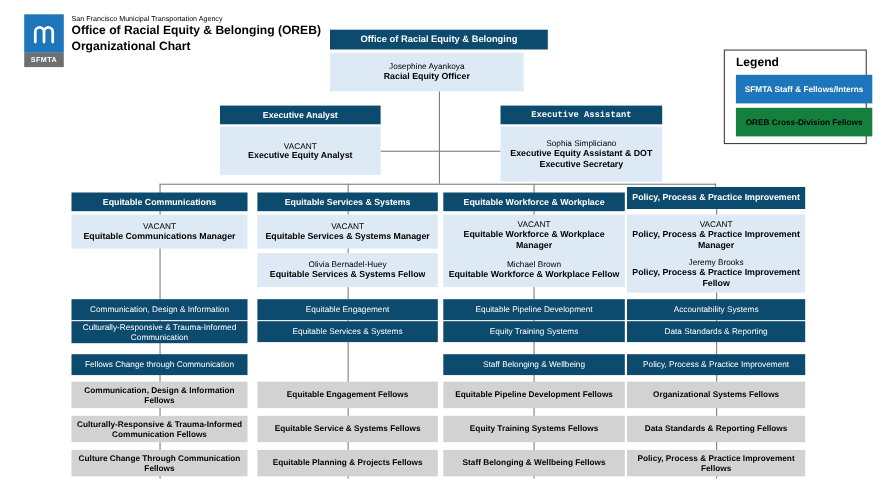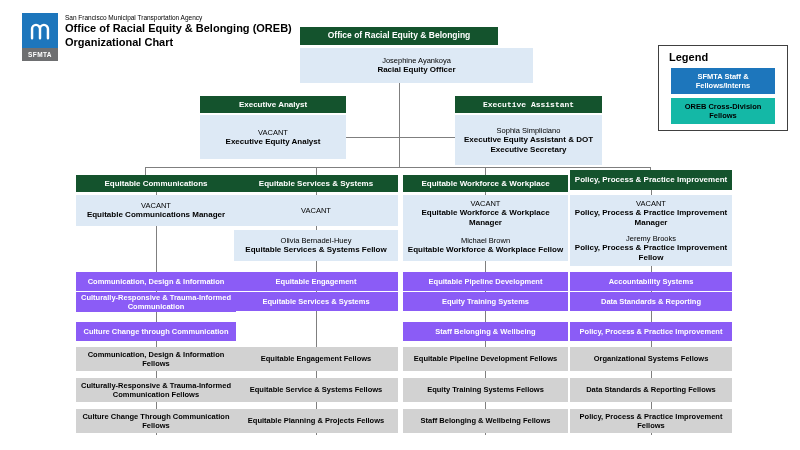--- a/index.html
+++ b/index.html
@@ -9,46 +9,46 @@
   }
   
   .logo{position:absolute;left:22px;top:13px;width:36px;}
   .logo-square{width:36px;height:35px;background:#1d76bc;display:flex;align-items:center;justify-content:center;}
   .logo-strip{width:36px;height:13px;background:#6e6f71;color:#fff;font-size:6.5px;font-weight:bold;
     display:flex;align-items:center;justify-content:center;letter-spacing:.4px;}
   .title-block{position:absolute;left:65px;top:14px;line-height:1.25;}
   .agency{font-size:6.5px;}
   .main-title{font-size:11px;font-weight:bold;line-height:1.25;}
   
-  .hdr{background:#14532d;color:#fff;font-weight:bold;font-size:8px;text-align:center;
+  .hdr{background:#0c4a6e;color:#fff;font-weight:bold;font-size:8px;text-align:center;
     display:flex;align-items:center;justify-content:center;line-height:1.15;padding:2px 2px;box-sizing:border-box;}
   .card{background:#dde9f5;text-align:center;padding:4px 3px;box-sizing:border-box;line-height:1.2;
     display:flex;flex-direction:column;justify-content:center;}
   .card .nm{font-size:7.5px;}
   .card .rl{font-size:8px;font-weight:bold;}
   
   .abs{position:absolute;box-sizing:border-box;}
   
   .legend{position:absolute;left:658px;top:45px;width:130px;height:86px;border:1.5px solid #404040;
     box-sizing:border-box;padding:5px 10px;}
   .legend-title{font-size:11px;font-weight:bold;margin-bottom:5px;}
-  .legend-item{width:104px;min-height:26px;display:flex;align-items:center;justify-content:center;
+  .legend-item{width:124px;min-height:26px;display:flex;align-items:center;justify-content:center;
     text-align:center;font-size:7.5px;font-weight:bold;line-height:1.2;margin:0 auto 4px auto;padding:2px;box-sizing:border-box;}
   .legend-blue{background:#1d76bc;color:#fff;}
-  .legend-gray{background:#14b8a6;color:#000;}
+  .legend-gray{background:#15803d;color:#000;}
   
   .line{position:absolute;background:#7f7f7f;z-index:0;}
   
   .column{position:absolute;top:170px;height:275px;}
   .column>.vline{position:absolute;left:calc(50% - .5px);top:18px;bottom:10px;width:1px;background:#7f7f7f;z-index:0;}
   .column .hdr{position:absolute;left:0;right:0;top:5px;min-height:17px;z-index:1;}
   .column .hdr.tall{top:0;min-height:20px;}
   .column .manager{position:absolute;left:0;right:0;top:25px;min-height:31px;z-index:1;}
   .column .fellow{position:absolute;left:0;right:0;top:60px;min-height:31px;z-index:1;}
-  .pr{position:absolute;left:0;right:0;background:#8b5cf6;color:#fff;font-size:7.5px;font-weight:bold;
+  .pr{position:absolute;left:0;right:0;background:#0c4a6e;color:#fff;font-size:7.5px;font-weight:normal;
     text-align:center;display:flex;align-items:center;justify-content:center;line-height:1.2;
     min-height:19px;padding:1px 2px;box-sizing:border-box;z-index:1;}
   .pr1{top:102px;} .pr2{top:122px;} .pr3{top:152px;}
   .gr{position:absolute;left:0;right:0;background:#d2d2d2;color:#000;font-size:7.5px;font-weight:bold;
     text-align:center;display:flex;align-items:center;justify-content:center;line-height:1.25;
     min-height:24px;padding:2px 3px;box-sizing:border-box;z-index:1;}
   .gr1{top:177px;} .gr2{top:208px;} .gr3{top:239px;}
 </style>
 </head>
 <body>
@@ -75,57 +75,58 @@
 
 <div class="line" style="left:399px;top:83px;width:1px;height:84px;"></div>
 <div class="line" style="left:346px;top:137px;width:109px;height:1px;"></div>
 <div class="line" style="left:145px;top:167px;width:506px;height:1px;"></div>
 <div class="line" style="left:145px;top:167px;width:1px;height:9px;"></div>
 <div class="line" style="left:316px;top:167px;width:1px;height:9px;"></div>
 <div class="line" style="left:485px;top:167px;width:1px;height:9px;"></div>
 <div class="line" style="left:650px;top:167px;width:1px;height:4px;"></div>
 
 <div class="abs hdr" style="left:300px;top:27px;width:198px;min-height:18px;font-size:8.5px;">Office of Racial Equity &amp; Belonging</div>
-<div class="abs card" style="left:300px;top:48px;width:233px;min-height:35px;">
+<div class="abs card" style="left:300px;top:48px;width:176px;min-height:35px;">
   <div class="nm">Josephine Ayankoya</div>
   <div class="rl">Racial Equity Officer</div>
 </div>
 
 <div class="abs hdr" style="left:200px;top:96px;width:146px;min-height:17px;">Executive Analyst</div>
 <div class="abs card" style="left:200px;top:115px;width:146px;min-height:44px;">
   <div class="nm">VACANT</div>
   <div class="rl">Executive Equity Analyst</div>
 </div>
 
 <div class="abs hdr" style="left:455px;top:96px;width:147px;min-height:17px;font-family:Liberation Mono, monospace;">Executive Assistant</div>
 <div class="abs card" style="left:455px;top:115px;width:147px;min-height:50px;">
   <div class="nm">Sophia Simpliciano</div>
   <div class="rl">Executive Equity Assistant &amp; DOT Executive Secretary</div>
 </div>
 
-<div class="column" style="left:65px;width:160px;margin-left:11px;">
+<div class="column" style="left:65px;width:160px;">
   <div class="vline"></div>
   <div class="hdr">Equitable Communications</div>
   <div class="card manager">
     <div class="nm">VACANT</div>
     <div class="rl">Equitable Communications Manager</div>
   </div>
   <div class="pr pr1">Communication, Design &amp; Information</div>
   <div class="pr pr2">Culturally-Responsive &amp; Trauma-Informed Communication</div>
-  <div class="pr pr3">Culture Change through Communication</div>
+  <div class="pr pr3">Fellows Change through Communication</div>
   <div class="gr gr1">Communication, Design &amp; Information Fellows</div>
   <div class="gr gr2">Culturally-Responsive &amp; Trauma-Informed Communication Fellows</div>
   <div class="gr gr3">Culture Change Through Communication Fellows</div>
 </div>
 
 <div class="column" style="left:234px;width:164px;">
   <div class="vline"></div>
   <div class="hdr">Equitable Services &amp; Systems</div>
   <div class="card manager">
     <div class="nm">VACANT</div>
+    <div class="rl">Equitable Services &amp; Systems Manager</div>
   </div>
   <div class="card fellow">
     <div class="nm">Olivia Bernadel-Huey</div>
     <div class="rl">Equitable Services &amp; Systems Fellow</div>
   </div>
   <div class="pr pr1">Equitable Engagement</div>
   <div class="pr pr2">Equitable Services &amp; Systems</div>
   <div class="gr gr1">Equitable Engagement Fellows</div>
   <div class="gr gr2">Equitable Service &amp; Systems Fellows</div>
   <div class="gr gr3">Equitable Planning &amp; Projects Fellows</div>

